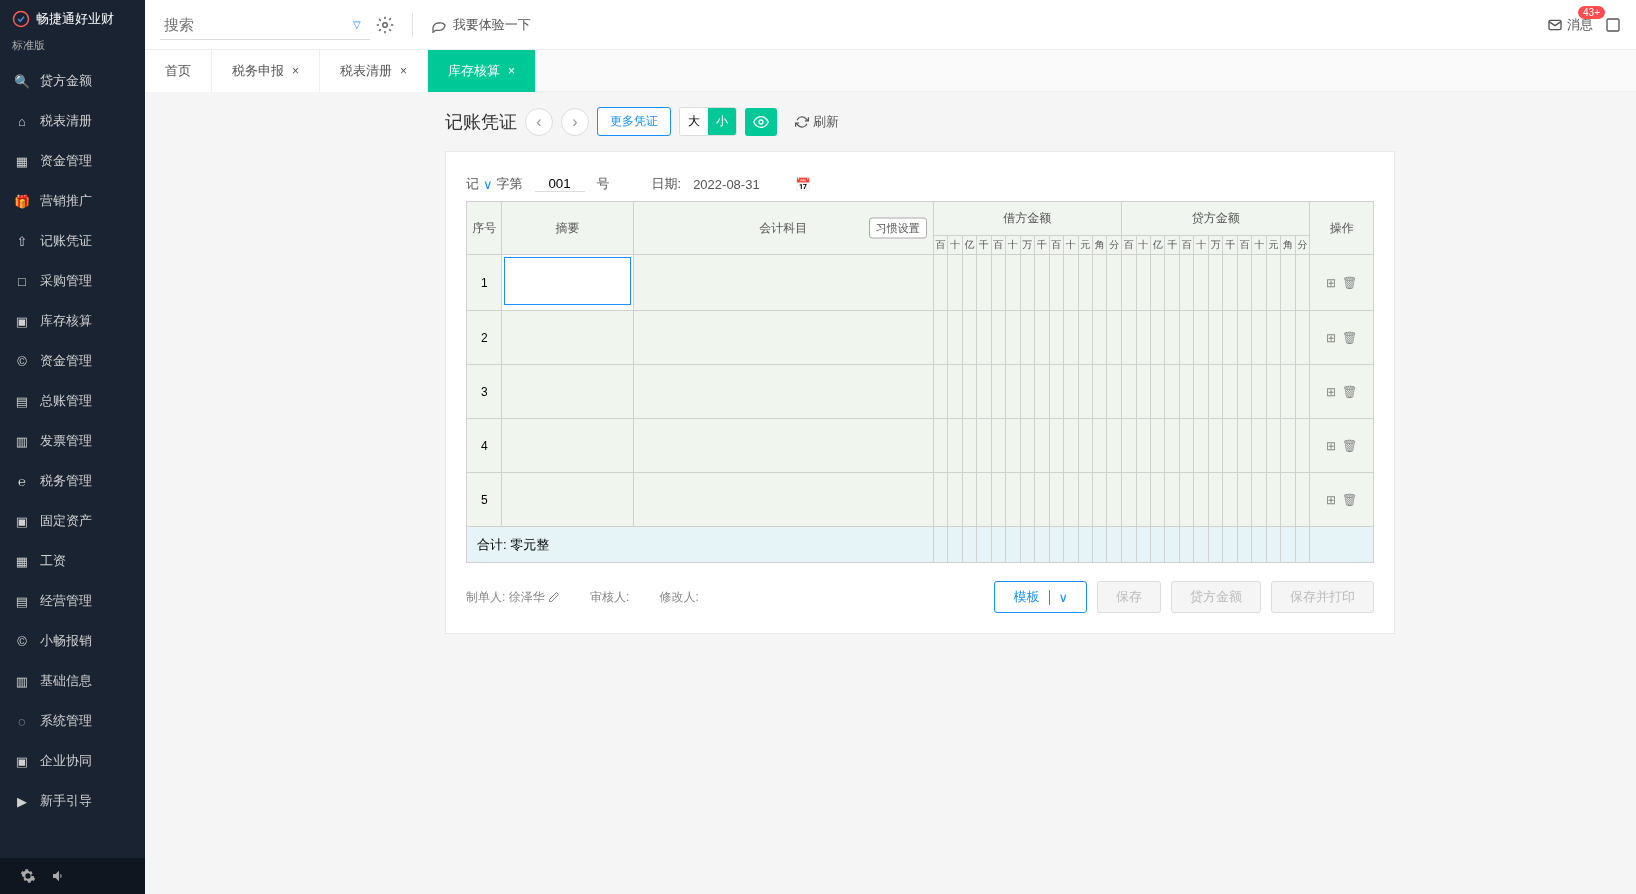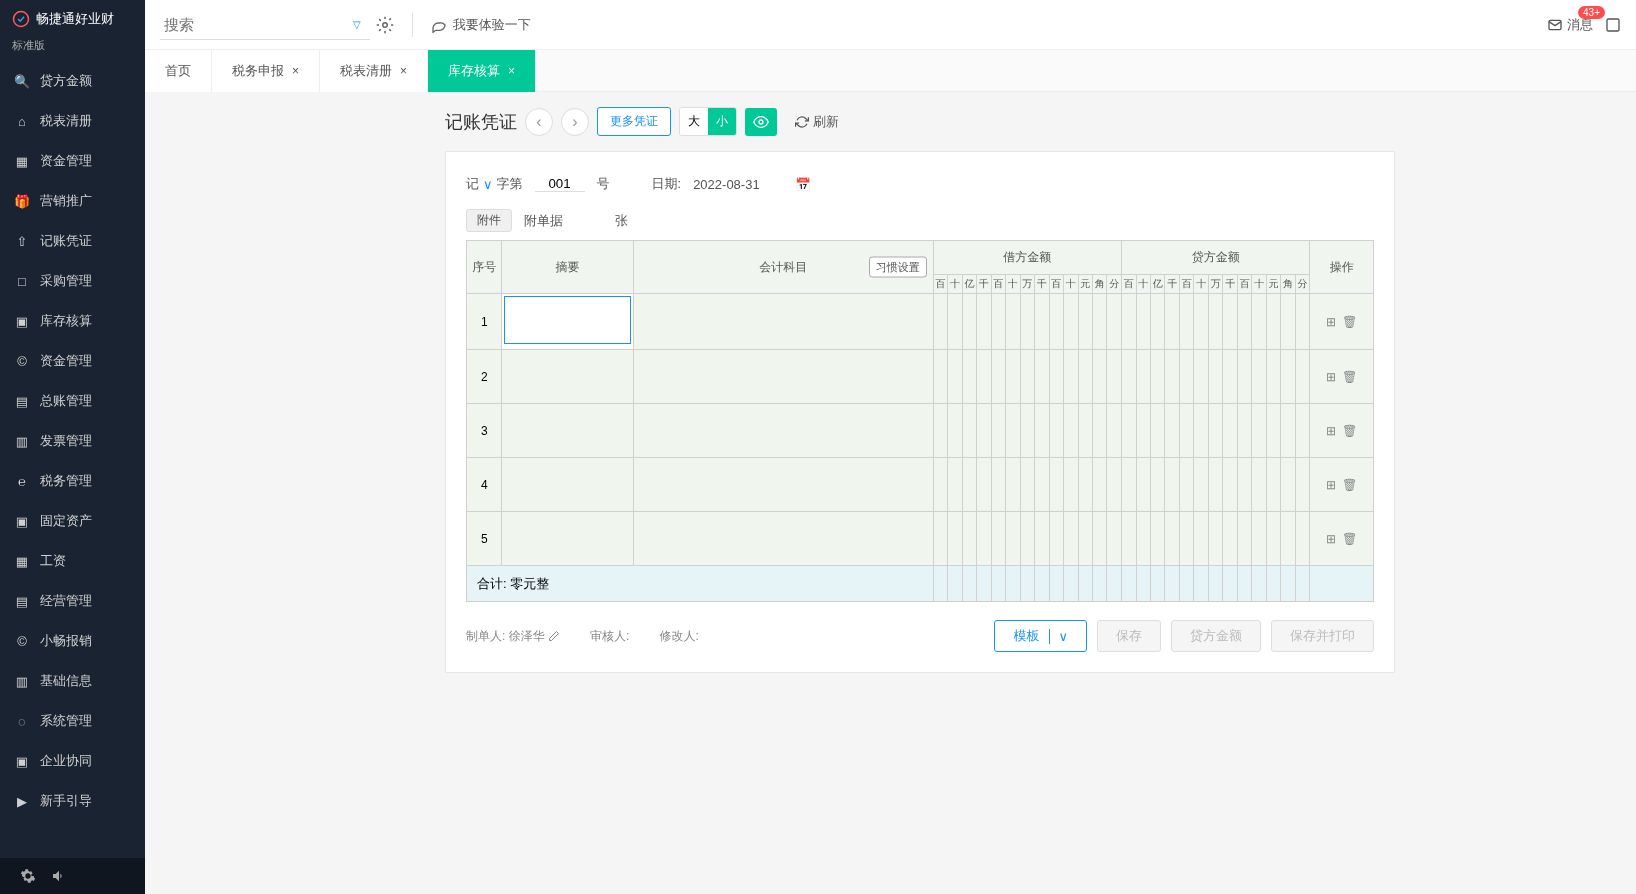--- a/index.html
+++ b/index.html
@@ -259,25 +259,20 @@
         <div class="vh-item">
           <span>记</span>
           <span class="vh-select">∨</span>
           <span>字第</span>
         </div>
         <input class="vh-input" value="001" style="">
         <span>号</span>
         <span style="margin-left:30px">日期:</span>
         <input class="date-input" value="2022-08-31" style="">
         <span class="cal-icon">📅</span>
-      </div>
-      <div class="attach-row">
-        <span class="attach-btn">附件</span>
-        <span>附单据</span>
-        <span style="margin-left:40px">张</span>
       </div>
 
       <table class="voucher-table">
         <thead>
           <tr>
             <th class="th-seq" rowspan="2">序号</th>
             <th class="th-summary" rowspan="2">摘要</th>
             <th class="th-subject" rowspan="2">
               <span>会计科目</span>
               <span class="habit-btn">习惯设置</span>

